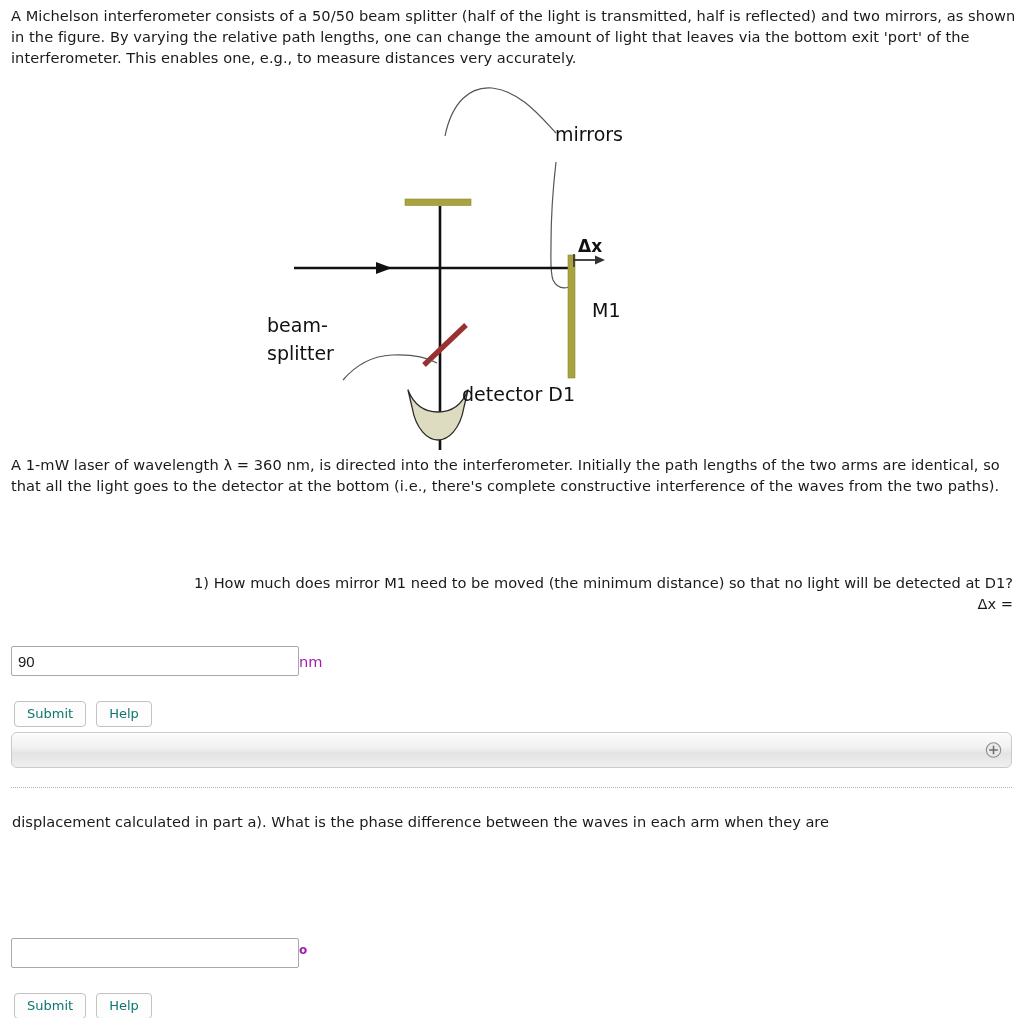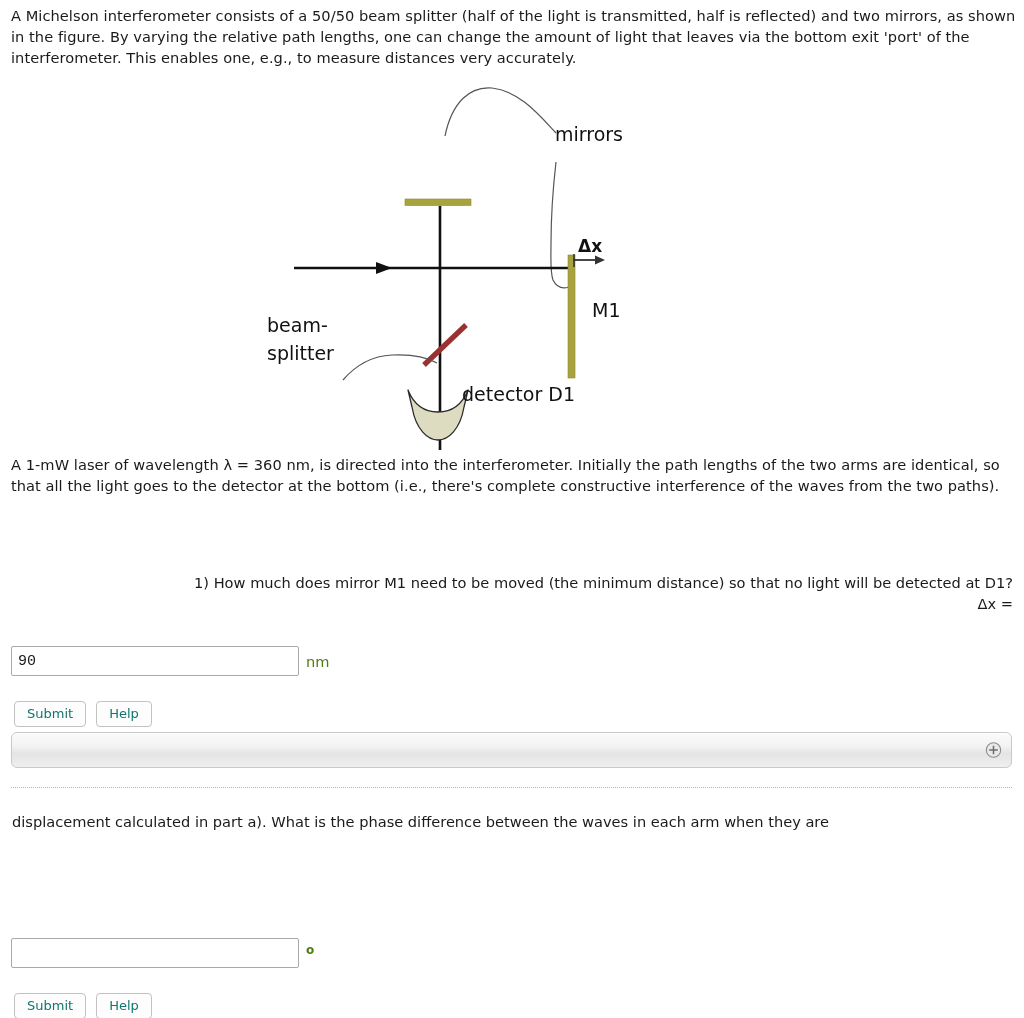--- a/index.html
+++ b/index.html
@@ -70,30 +70,29 @@
     margin-top: 0;
   }
 
   .text-input {
     width: 288px;
     height: 30px;
     box-sizing: border-box;
     border: 1px solid #a9a9a9;
     border-radius: 2px;
     background: #ffffff;
-    font-family: Liberation Mono, monospace;
+    font-family: Liberation Sans, sans-serif;
     font-size: 15px;
     color: #1a1a1a;
     padding: 0 6px;
     outline: none;
   }
   .unit-label {
     font-size: 14.6px;
-    color: #4d7c0f;
-    margin-left: 7px;
+    color: #a21caf;
   }
   .unit-label.deg {
     font-size: 12px;
     font-weight: bold;
     position: relative;
     top: -3px;
   }
 
   .btn-row {
     display: flex;

